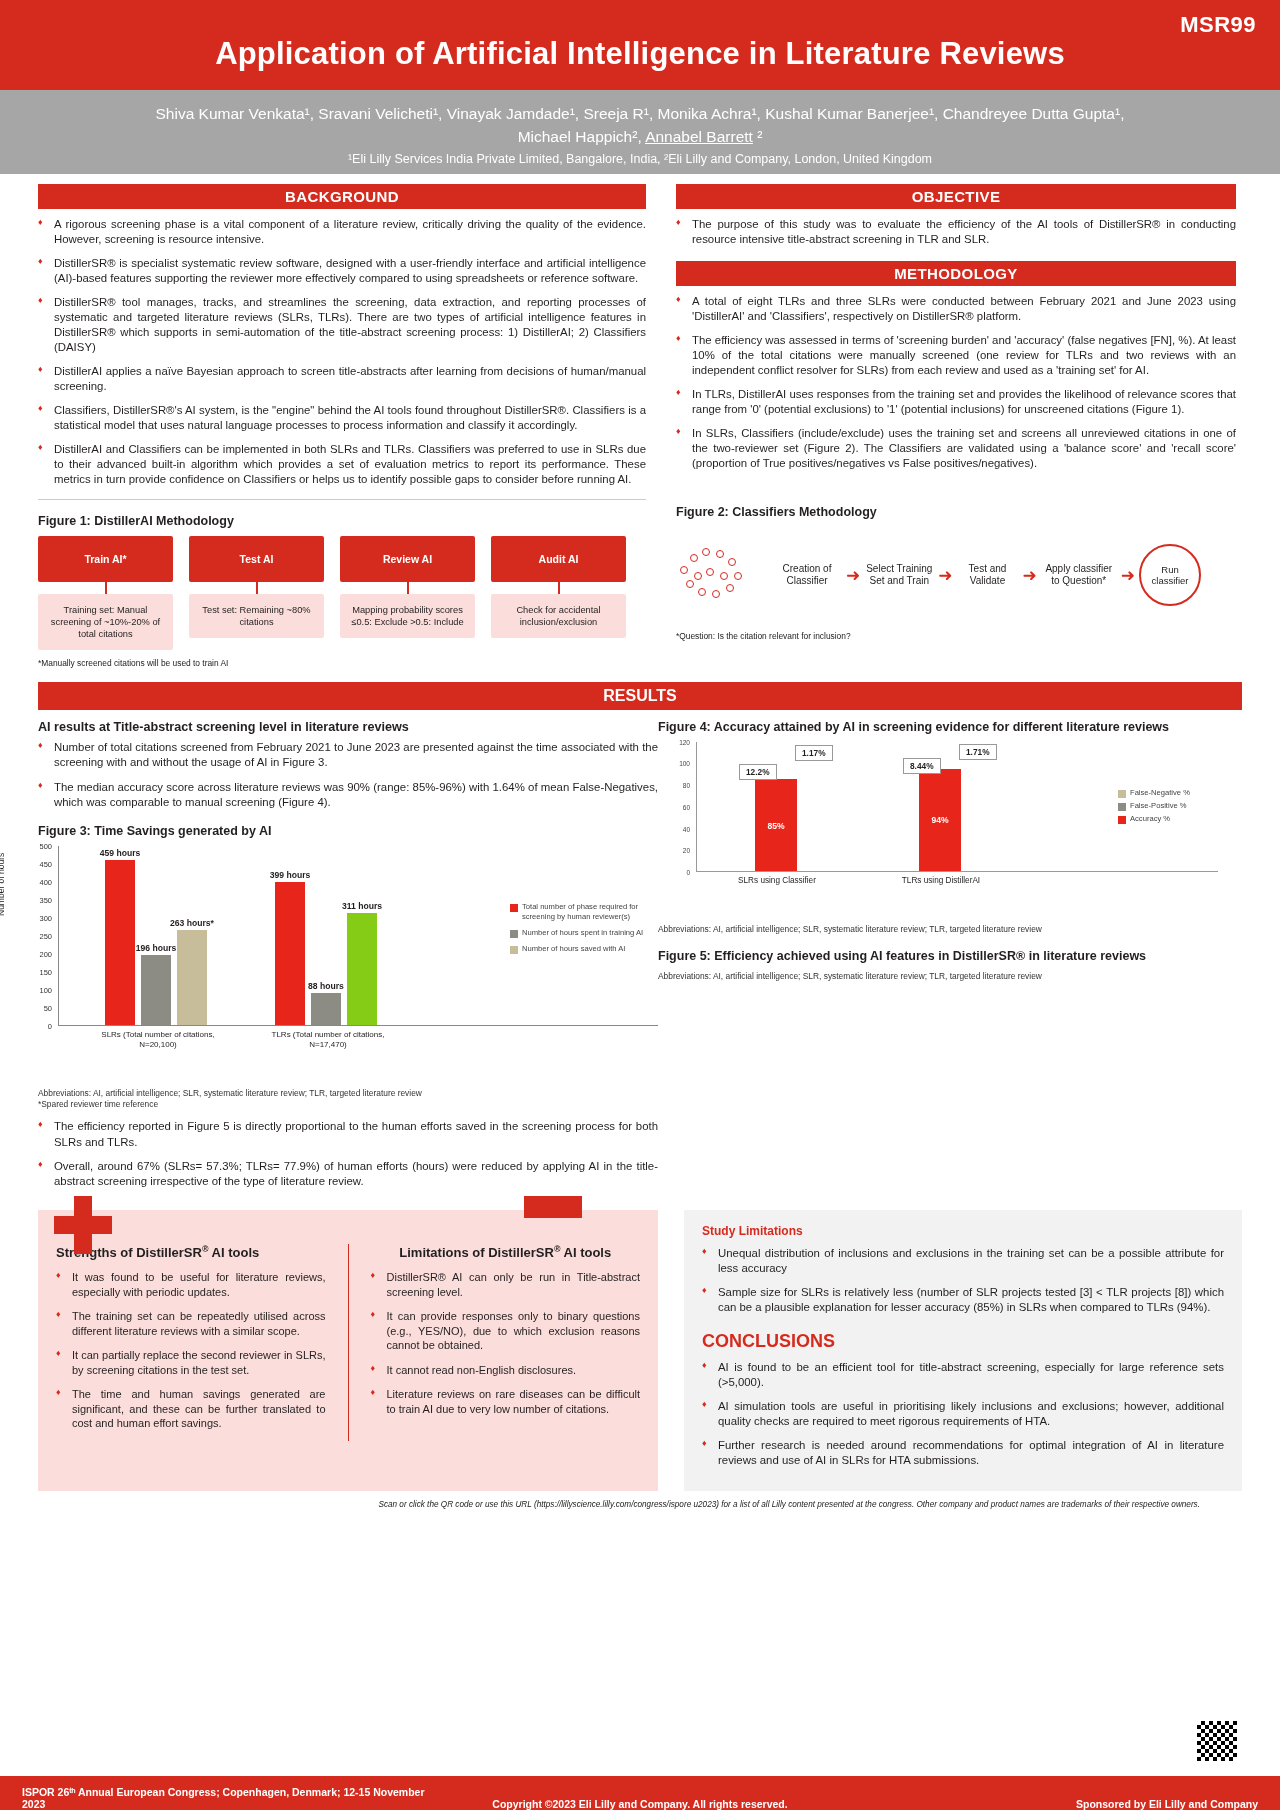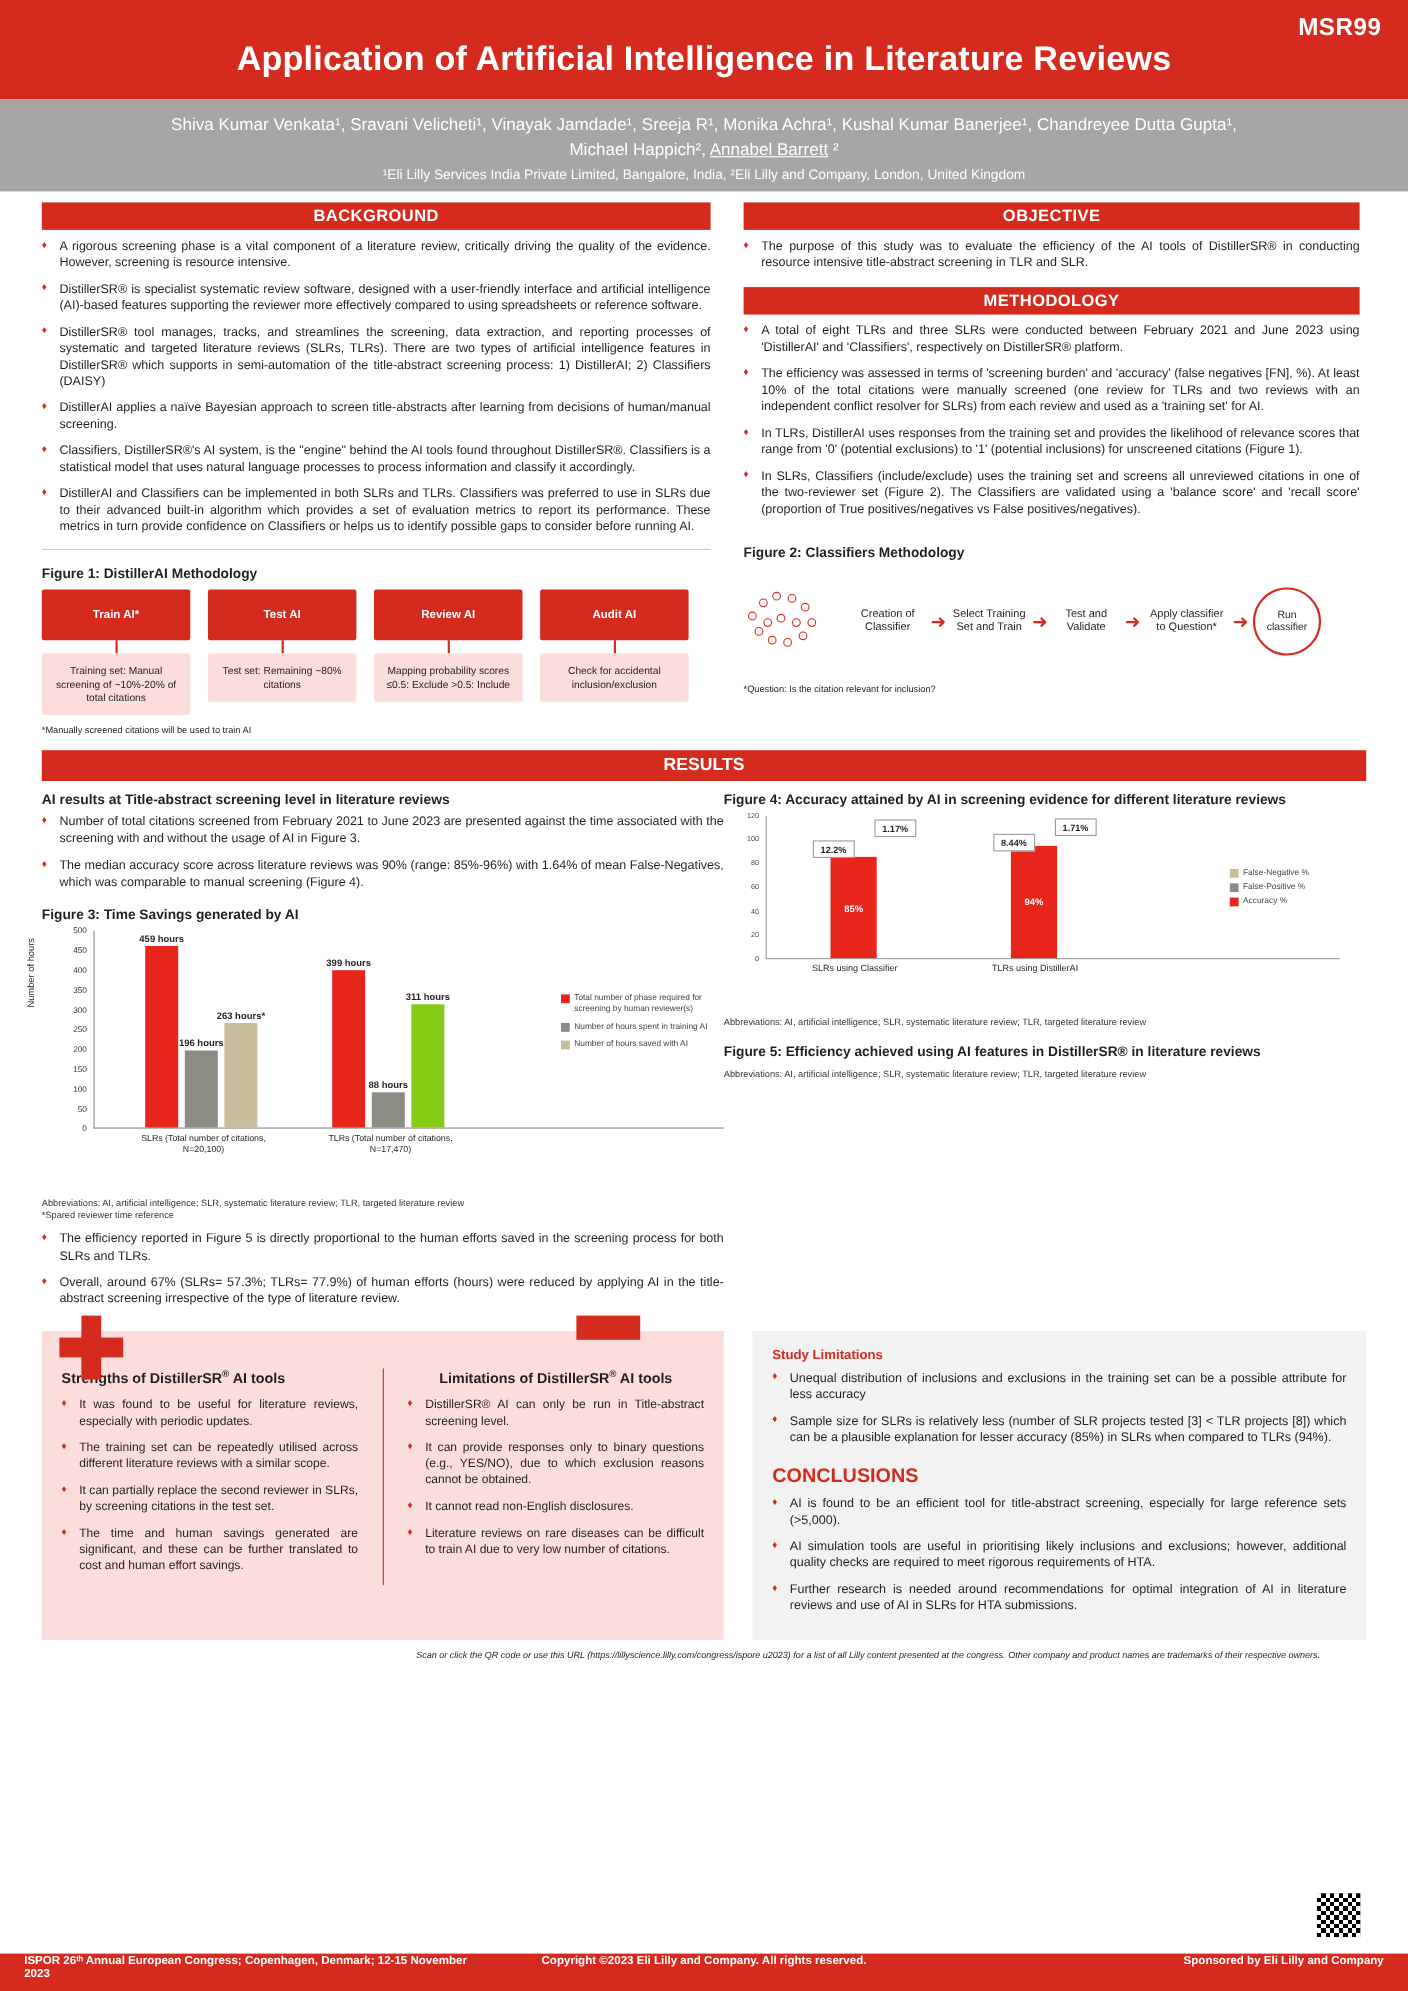--- a/index.html
+++ b/index.html
@@ -95,21 +95,21 @@
     background:#d52b1e; color:#fff; text-align:center;
     font-weight:bold; font-size:16px; padding:5px 0;
     margin:14px 38px 0 38px;
   }
   .resbody { display:flex; padding:10px 38px 0 38px; }
   .rL { width:620px; }
   .rR { width:560px; }
   .subhead { font-weight:bold; font-size:12.6px; margin-bottom:6px; }
 
   
-  .chart3 { position:relative; height:200px; margin-left:47px; }
+  .chart3 { position:relative; height:200px; margin-left:20px; }
   .axisY { position:absolute; left:-44px; top:0; width:40px; height:180px;
            font-size:7.5px; color:#333; }
   .axisY div { position:absolute; right:2px; transform:translateY(-50%); }
   .ylab3 { position:absolute; left:-62px; top:70px; font-size:8.5px;
            transform:rotate(-90deg); transform-origin:left top; white-space:nowrap;}
   .plot3 { position:relative; height:180px; border-left:1px solid #888;
            border-bottom:1px solid #888; }
   .bar { position:absolute; bottom:0; }
   .barlbl { position:absolute; bottom:100%; left:50%; transform:translateX(-50%);
             font-size:8.6px; font-weight:bold; white-space:nowrap; margin-bottom:2px;}
@@ -168,21 +168,21 @@
   .rbox h2.concl { font-size:18px; margin-top:16px; }
 
   .qrnote { font-size:8.2px; font-style:italic; text-align:right; color:#222;
             line-height:1.35; padding:8px 80px 6px 22px; }
   .qr { position:absolute; right:40px; bottom:46px; width:46px; height:46px;
         background:
           repeating-linear-gradient(90deg,#000 0 4px,#fff 4px 8px),
           repeating-linear-gradient(0deg,#000 0 4px,#fff 4px 8px);
         background-blend-mode:difference; border:3px solid #fff; }
   .footer { position:absolute; left:0; bottom:0; width:1280px; height:34px;
-            background:#d52b1e; color:#fff; display:flex; align-items:flex-start;
+            background:#d52b1e; color:#fff; display:flex; align-items:flex-end;
             font-size:10.5px; font-weight:bold; padding:0 22px; }
   .footer .f1x { flex:1; }
   .footer .f2x { flex:1; text-align:center; }
   .footer .f3x { flex:1; text-align:right; }
   .hr { border:0; border-top:1px solid #ccc; margin:12px 0; }
 </style>
 </head>
 <body>
 
 <div class="poster">
@@ -245,21 +245,21 @@
         <li>The purpose of this study was to evaluate the efficiency of the AI tools of DistillerSR® in conducting resource intensive title-abstract screening in TLR and SLR.</li>
       </ul>
       <div class="sechead" style="margin-top:14px;">METHODOLOGY</div>
       <ul class="bul">
         <li>A total of eight TLRs and three SLRs were conducted between February 2021 and June 2023 using 'DistillerAI' and 'Classifiers', respectively on DistillerSR® platform.</li>
         <li>The efficiency was assessed in terms of 'screening burden' and 'accuracy' (false negatives [FN], %). At least 10% of the total citations were manually screened (one review for TLRs and two reviews with an independent conflict resolver for SLRs) from each review and used as a 'training set' for AI.</li>
         <li>In TLRs, DistillerAI uses responses from the training set and provides the likelihood of relevance scores that range from '0' (potential exclusions) to '1' (potential inclusions) for unscreened citations (Figure 1).</li>
         <li>In SLRs, Classifiers (include/exclude) uses the training set and screens all unreviewed citations in one of the two-reviewer set (Figure 2). The Classifiers are validated using a 'balance score' and 'recall score' (proportion of True positives/negatives vs False positives/negatives).</li>
       </ul>
 
-      <div class="figtitle" style="margin-top:24px;">Figure 2: Classifiers Methodology</div>
+      <div class="figtitle" style="margin-top:34px;">Figure 2: Classifiers Methodology</div>
       <div class="fig2">
         <div class="dots">
           <i style="left:4px;top:22px"></i>
             <i style="left:14px;top:10px"></i>
             <i style="left:26px;top:4px"></i>
           <i style="left:40px;top:6px"></i>
             <i style="left:52px;top:14px"></i>
             <i style="left:58px;top:28px"></i>
           <i style="left:50px;top:40px"></i>
             <i style="left:36px;top:46px"></i>

